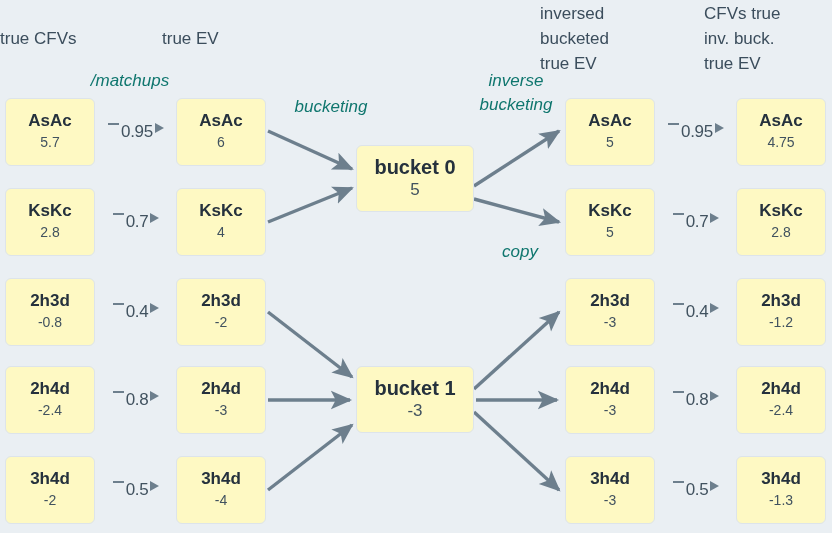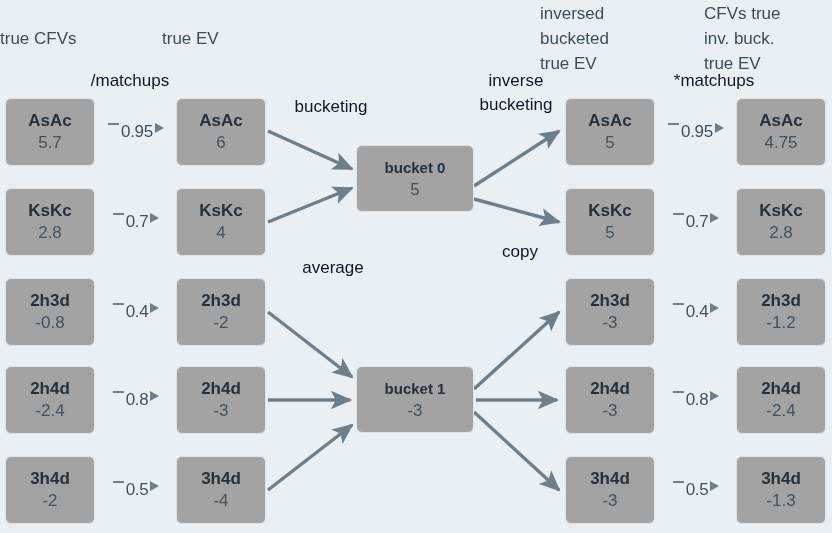--- a/index.html
+++ b/index.html
@@ -18,41 +18,41 @@
     text-align:left;
     color:#3b4d5c;
     font-size:17px;
     line-height:25px;
     white-space:pre-line;
   }
 
   
   .node{
     position:absolute;
-    background:#a3a3a3;
+    background:#fef9c3;
     border:1px solid #dde4ea;
     border-radius:6px;
     box-sizing:border-box;
     display:flex;
     flex-direction:column;
     align-items:center;
     justify-content:center;
   }
   .node .nlabel{
     font-weight:bold;
     color:#25313d;
     font-size:17px;
     line-height:21px;
   }
   .node .nval{
     color:#41525f;
-    font-size:17px;
+    font-size:14px;
     line-height:23px;
   }
-  .bucket .nlabel{font-size:15px;}
+  .bucket .nlabel{font-size:20px;}
   .bucket .nval{font-size:17px;}
 
   
   .scalar{
     position:absolute;
     color:#41525f;
     font-size:17px;
     line-height:18px;
     display:flex;
     align-items:flex-start;
@@ -73,25 +73,26 @@
     width:0;height:0;
     border-top:5px solid transparent;
     border-bottom:5px solid transparent;
     border-left:9px solid #6d7f8d;
     margin-left:1px;
   }
 
   
   .oplabel{
     position:absolute;
-    color:#0f172a;
+    color:#0f766e;
     font-size:17px;
     line-height:24px;
     text-align:center;
     white-space:pre-line;
+    font-style:italic;
   }
 </style>
 </head>
 <body>
 
 <div id="stage">
 
   <svg class="edges" viewBox="0 0 832 533">
     <defs>
       <marker id="ah" markerWidth="7" markerHeight="7" refX="5.6" refY="3" orient="auto" markerUnits="strokeWidth">
@@ -120,25 +121,23 @@
   <div class="col-header" style="left:162px;top:26px;width:120px;">true EV</div>
   <div class="col-header" style="left:540px;top:1px;width:140px;">inversed
 bucketed
 true EV</div>
   <div class="col-header" style="left:704px;top:1px;width:128px;">CFVs true
 inv. buck.
 true EV</div>
 
   <div class="oplabel" style="left:60px;top:69px;width:140px;">/matchups</div>
   <div class="oplabel" style="left:266px;top:95px;width:130px;">bucketing</div>
-  <div class="oplabel" style="left:272px;top:256px;width:122px;">average</div>
   <div class="oplabel" style="left:450px;top:69px;width:132px;">inverse
 bucketing</div>
   <div class="oplabel" style="left:460px;top:240px;width:120px;">copy</div>
-  <div class="oplabel" style="left:634px;top:69px;width:160px;">*matchups</div>
 
   <div class="node" style="left:5px;top:98px;width:90px;height:68px;">
     <span class="nlabel">AsAc</span>
     <span class="nval">5.7</span>
   </div>
   <div class="node" style="left:5px;top:188px;width:90px;height:68px;">
     <span class="nlabel">KsKc</span>
     <span class="nval">2.8</span>
   </div>
   <div class="node" style="left:5px;top:278px;width:90px;height:68px;">

